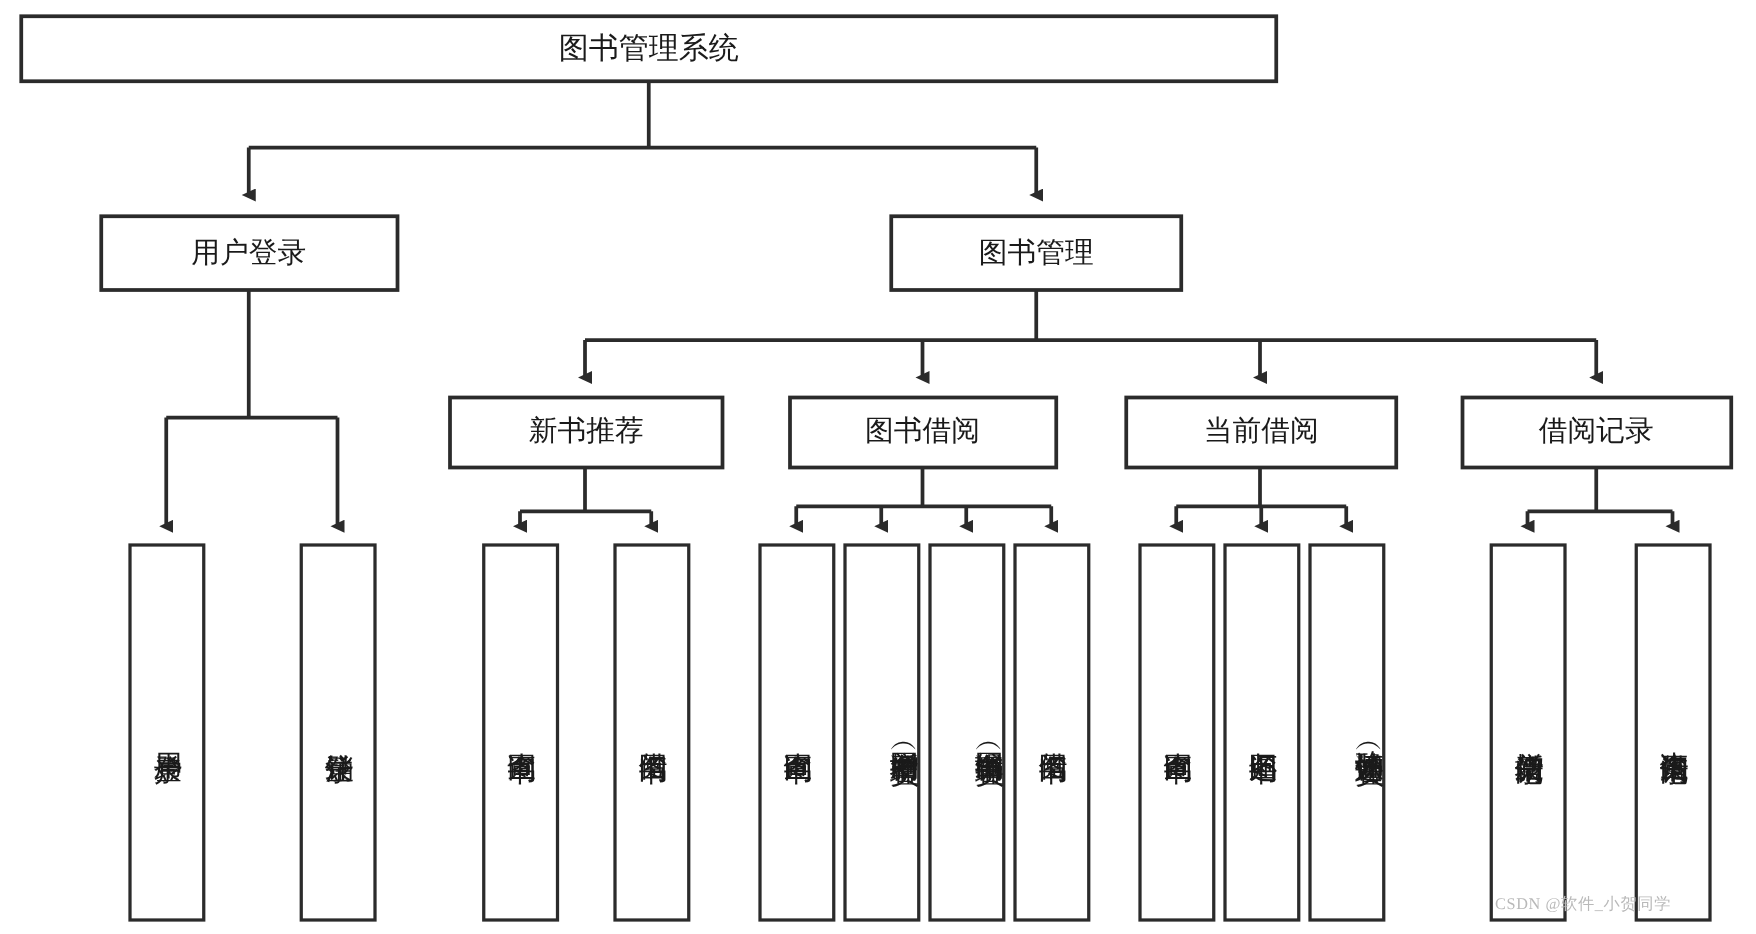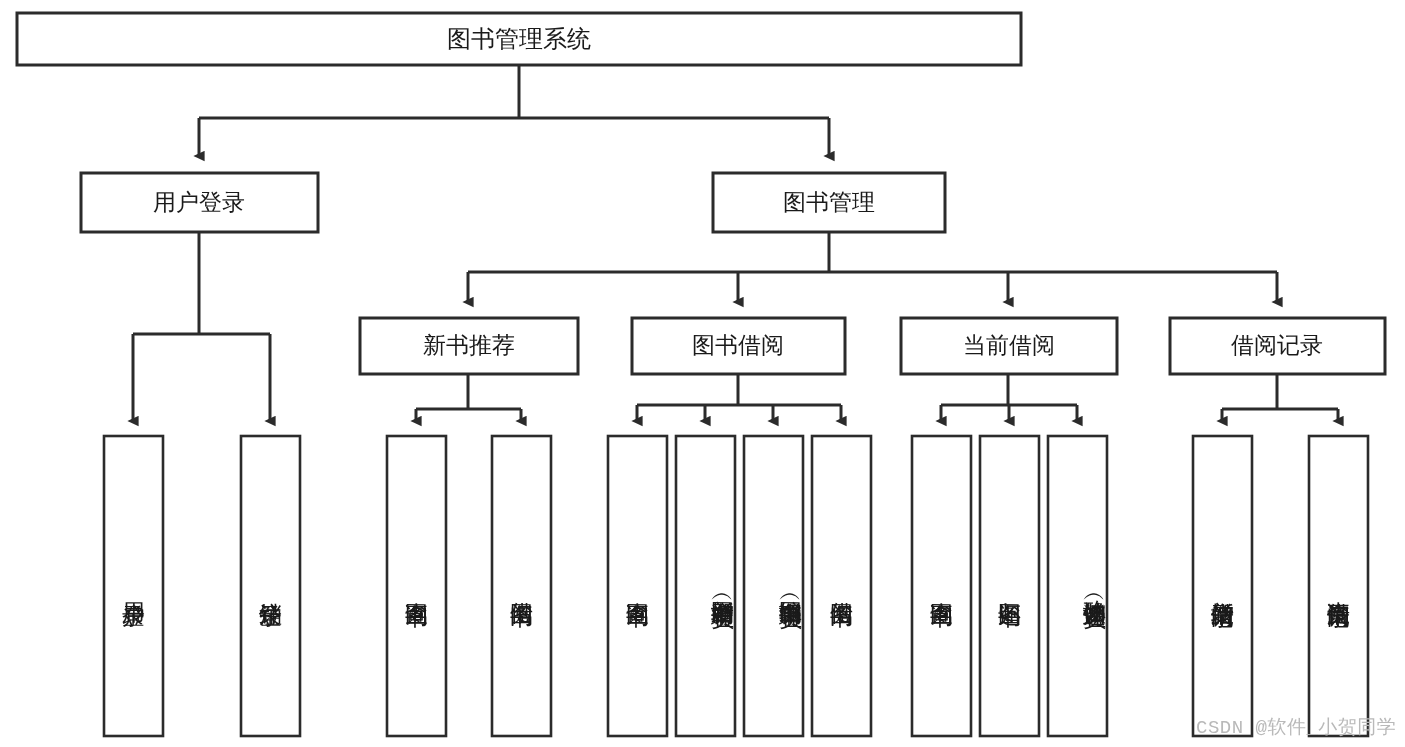--- a/index.html
+++ b/index.html
@@ -74,22 +74,22 @@
     letter-spacing: 1px;
     display: flex;
     align-items: center;
     justify-content: center;
     text-align: center;
     white-space: nowrap;
     pointer-events: none;
   }
   .watermark {
     position: absolute;
-    font-family: Liberation Mono, monospace;
-    font-size: 19px;
+    font-family: Liberation Serif, serif;
+    font-size: 13px;
     color: #b9b9b9;
     white-space: nowrap;
     letter-spacing: 0.5px;
   }
 </style>
 </head>
 <body>
 
 <div id="diagram-root">
 

